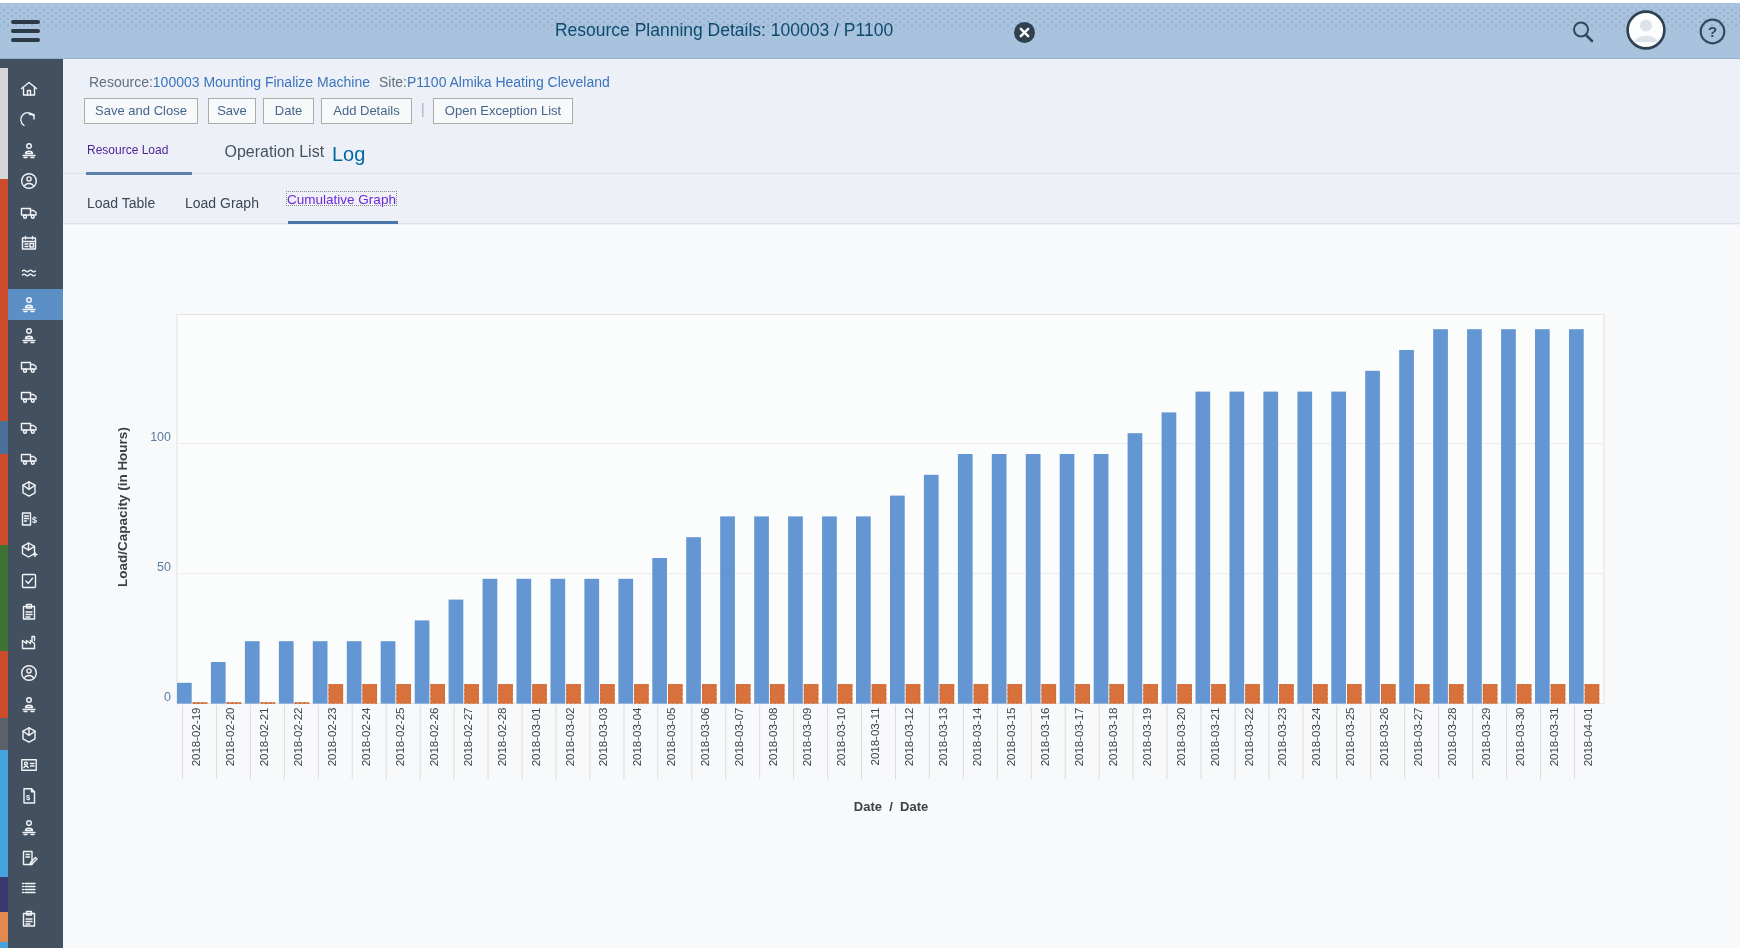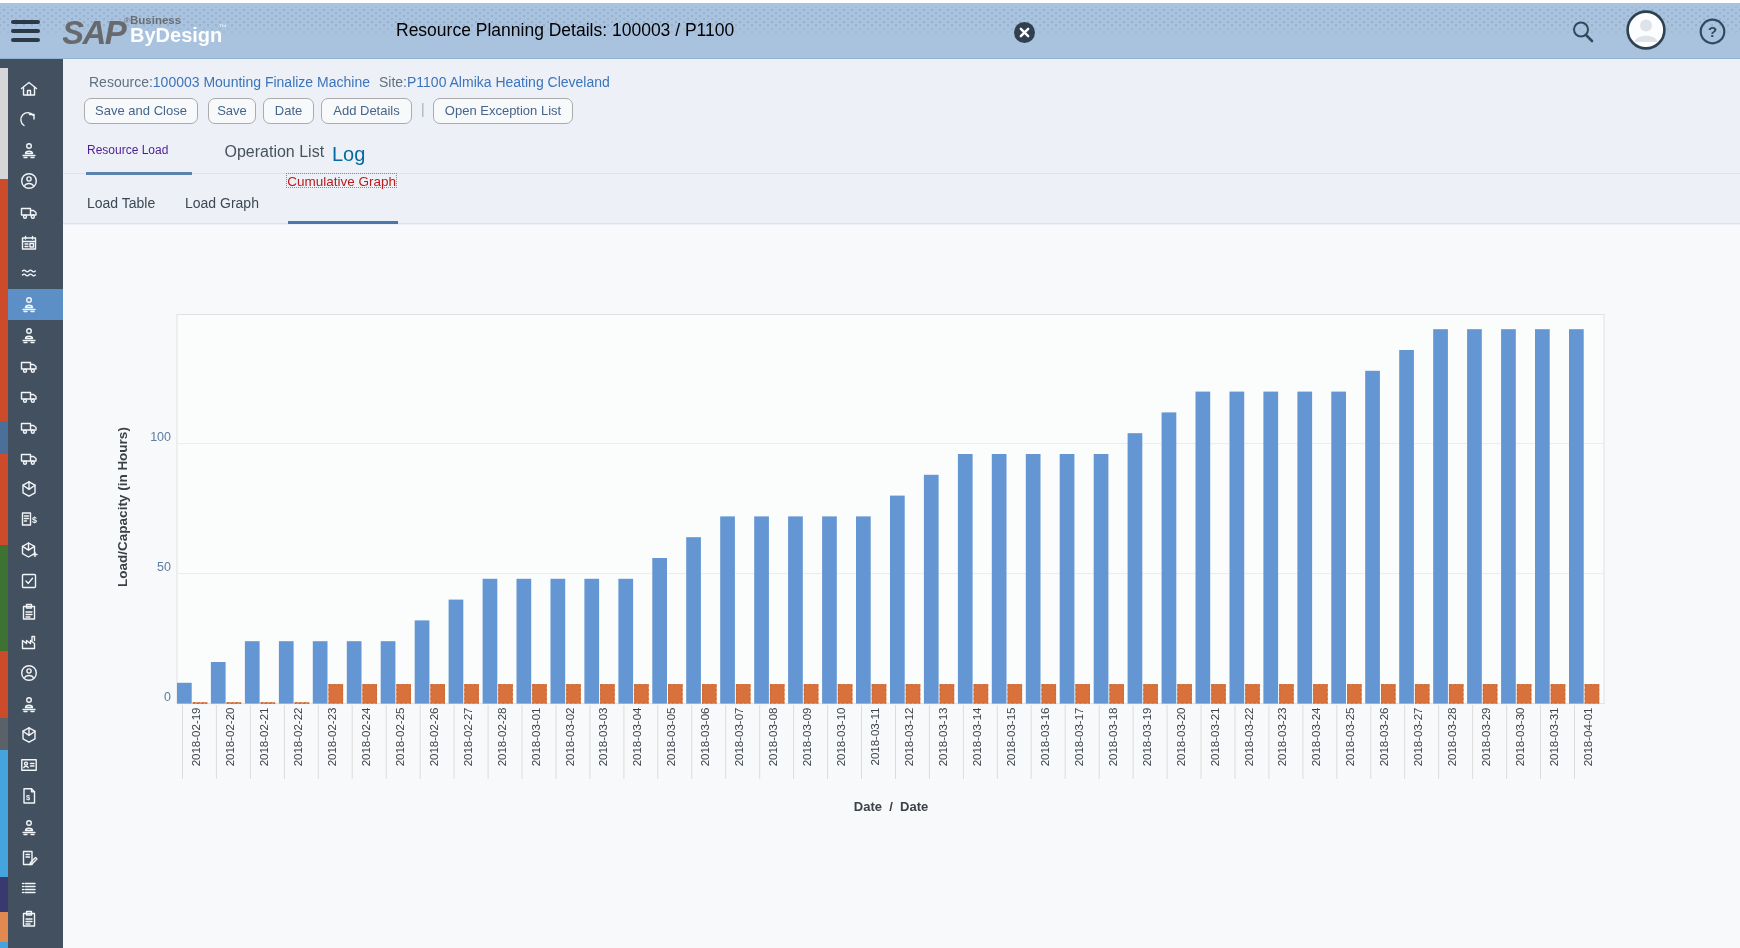--- a/index.html
+++ b/index.html
@@ -1,39 +1,30 @@
 <!DOCTYPE html>
 <html><head><meta charset="utf-8"><style>
 *{margin:0;padding:0;box-sizing:border-box}
 body{width:1740px;height:948px;font-family:"Liberation Sans",sans-serif;overflow:hidden;position:relative;background:#f5f6f7}
 .abs{position:absolute}
-.btn{position:absolute;top:98px;height:26px;line-height:24px;background:#f8f9fa;border:1px solid #ababab;border-radius:7px;font-size:13px;color:#44658c;text-align:center;box-sizing:border-box}
+.btn{position:absolute;top:98px;height:26px;line-height:24px;background:#f8f9fa;border:1px solid #ababab;border-radius:0;font-size:13px;color:#44658c;text-align:center;box-sizing:border-box}
 </style></head>
 <body>
 
 <div class="abs" style="left:0;top:0;width:1740px;height:59px;background:#a9c3de;border-bottom:1px solid #93b1d0">
   <div class="abs" style="left:0;top:0;width:1740px;height:3px;background:#ffffff"></div>
   <div class="abs" style="left:0;top:7px;width:1740px;height:19px;background-image:radial-gradient(circle, rgba(104,138,188,0.55) 0.6px, transparent 0.9px),radial-gradient(circle, rgba(120,135,160,0.45) 0.6px, transparent 0.9px);background-size:8px 6px,8px 6px;background-position:0 0,4px 3px"></div>
     <div class="abs" style="left:0;top:26px;width:1740px;height:7px;background-image:radial-gradient(circle, rgba(104,138,188,0.3) 0.6px, transparent 0.9px),radial-gradient(circle, rgba(120,135,160,0.22) 0.6px, transparent 0.9px);background-size:8px 6px,8px 6px;background-position:0 0,4px 3px"></div>
 
   <div class="abs" style="left:11px;top:20px;width:29px;height:4.2px;background:#2c3a48;border-radius:2px"></div>
   <div class="abs" style="left:11px;top:29px;width:29px;height:4.2px;background:#2c3a48;border-radius:2px"></div>
   <div class="abs" style="left:11px;top:38px;width:29px;height:4.2px;background:#2c3a48;border-radius:2px"></div>
 
-  <div class="abs" style="left:63px;top:15px;width:170px;height:40px">
-    <svg width="170" height="40" viewBox="0 0 170 40">
-      <text x="-1" y="29" font-family="Liberation Sans" font-size="33" font-weight="bold" font-style="italic" fill="#67696c" letter-spacing="-1.5">SAP</text>
-      <text x="61" y="8" font-family="Liberation Sans" font-size="8" fill="#6a6e71">®</text>
-      <text x="67" y="9" font-family="Liberation Sans" font-size="11.5" font-weight="bold" fill="#6a6e71">Business</text>
-      <text x="67" y="27" font-family="Liberation Sans" font-size="20" font-weight="bold" fill="#fbfdfe">ByDesign</text>
-      <text x="156" y="15" font-family="Liberation Sans" font-size="8" font-weight="bold" fill="#e8eef4">™</text>
-    </svg>
-  </div>
-
-  <div class="abs" style="left:396px;top:20px;width:600px;text-align:left;font-size:17.5px;color:#000000">Resource Planning Details: 100003 / P1100</div>
+
+  <div class="abs" style="left:424px;top:20px;width:600px;text-align:center;font-size:17.5px;color:#0c4a6e">Resource Planning Details: 100003 / P1100</div>
   <div class="abs" style="left:1013px;top:21px;width:23px;height:23px">
     <svg width="23" height="23" viewBox="0 0 23 23">
         <circle cx="11.5" cy="11.5" r="10.5" fill="#30404e"></circle>
         <path d="M7.8 7.8 L15.2 15.2 M15.2 7.8 L7.8 15.2" stroke="#fff" stroke-width="2.4" stroke-linecap="round"></path>
       </svg>
   </div>
 
   <div class="abs" style="left:1571px;top:20px;width:24px;height:24px">
     <svg width="24" height="24" viewBox="0 0 24 24">
         <circle cx="10" cy="9.5" r="7" fill="none" stroke="#33485c" stroke-width="2"></circle>
@@ -285,21 +276,21 @@
 <div class="btn" style="left:433px;width:140px">Open Exception List</div>
 
 <div class="abs" style="left:87px;top:143px;font-size:12px;color:#4c1d95">Resource Load</div>
 <div class="abs" style="left:224.5px;top:143px;font-size:16px;color:#46525e">Operation List</div>
 <div class="abs" style="left:332px;top:143px;font-size:20px;color:#0369a1">Log</div>
 <div class="abs" style="left:63px;top:173px;width:1677px;height:1px;background:#dce4ee"></div>
 <div class="abs" style="left:86px;top:171.5px;width:106px;height:3px;background:#5b83ad"></div>
 
 <div class="abs" style="left:87px;top:195px;font-size:14px;color:#3c4854">Load Table</div>
 <div class="abs" style="left:185px;top:195px;font-size:14px;color:#3c4854">Load Graph</div>
-<div class="abs" style="left:286px;top:173px;width:111px;height:15px;border:1px dotted #8a8a8a;text-align:right;font-size:13.5px;color:#b91c1c;line-height:15px;white-space:nowrap">Cumulative Graph</div>
+<div class="abs" style="left:286px;top:191px;width:111px;height:15px;border:1px dotted #8a8a8a;text-align:center;font-size:13.5px;color:#6d28d9;line-height:15px;white-space:nowrap">Cumulative Graph</div>
 <div class="abs" style="left:63px;top:223px;width:1677px;height:1px;background:#dde3ee"></div>
 <div class="abs" style="left:287.7px;top:221px;width:110.7px;height:3.2px;background:#4a76a8"></div>
 
 <svg width="1740" height="948" viewBox="0 0 1740 948" style="position:absolute;left:0;top:0">
 <rect x="177.0" y="314.5" width="1427.0" height="389.1" fill="#fbfcfc" stroke="#e2e2e2" stroke-width="1"></rect>
 <line x1="177.0" y1="573.6" x2="1604.0" y2="573.6" stroke="#ececec" stroke-width="1"></line>
 <line x1="177.0" y1="443.6" x2="1604.0" y2="443.6" stroke="#ececec" stroke-width="1"></line>
 <text x="171" y="700.6" font-size="12.5" fill="#5a7da2" text-anchor="end" font-family="Liberation Sans, sans-serif">0</text>
 <text x="171" y="570.6" font-size="12.5" fill="#5a7da2" text-anchor="end" font-family="Liberation Sans, sans-serif">50</text>
 <text x="171" y="440.6" font-size="12.5" fill="#5a7da2" text-anchor="end" font-family="Liberation Sans, sans-serif">100</text>

